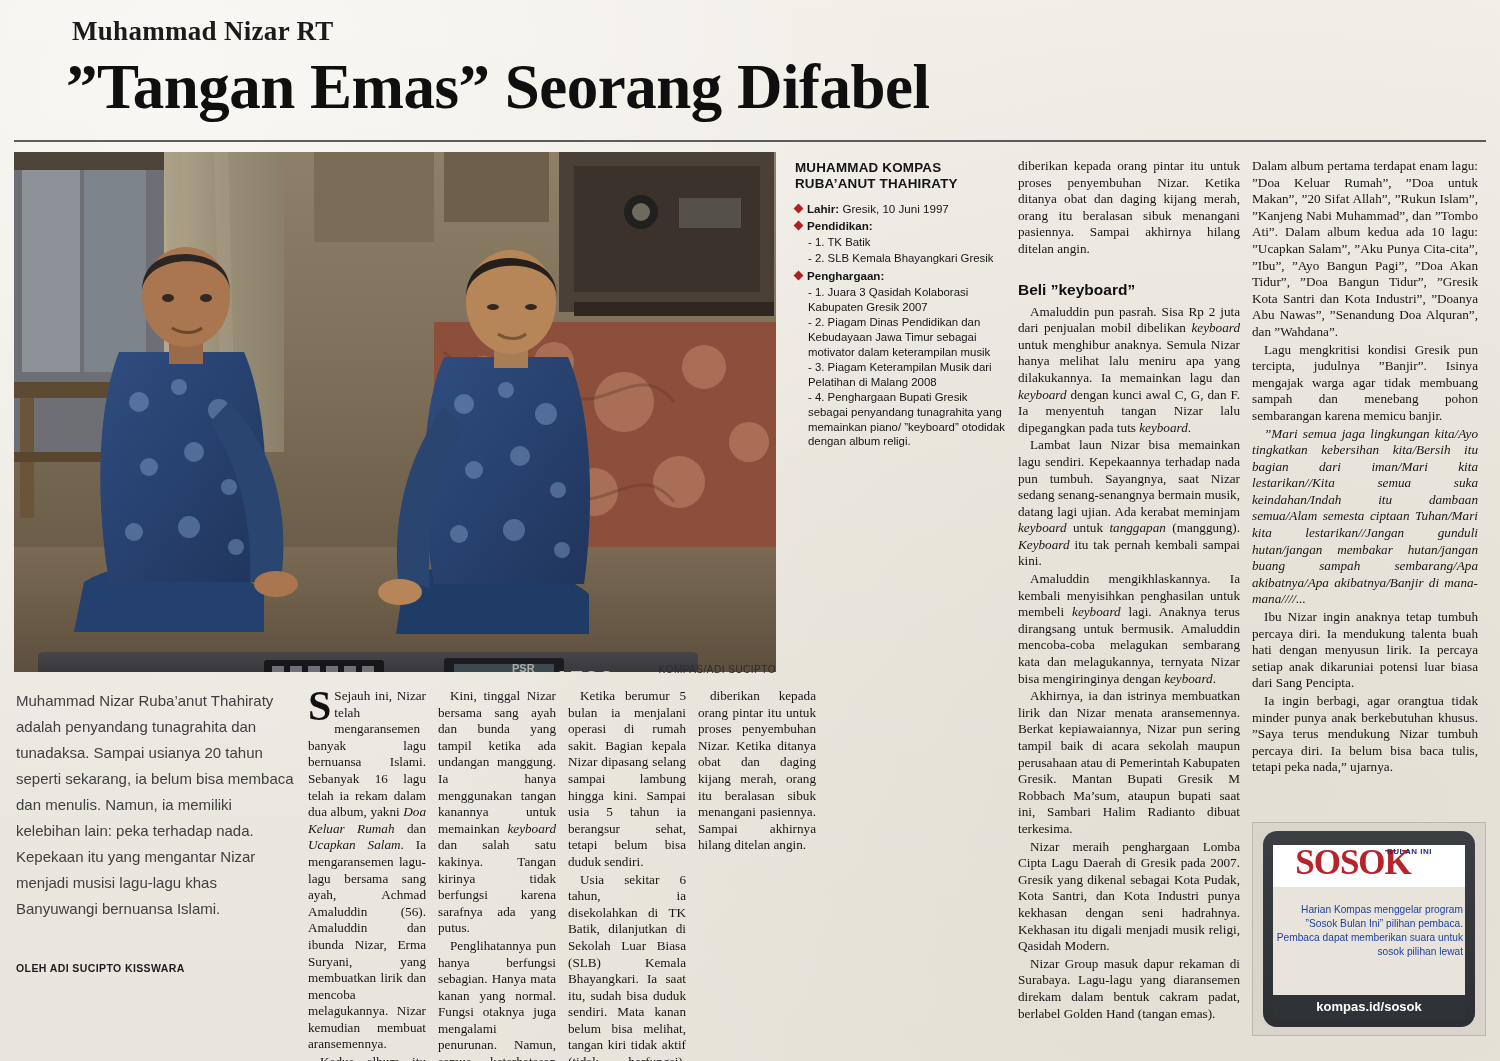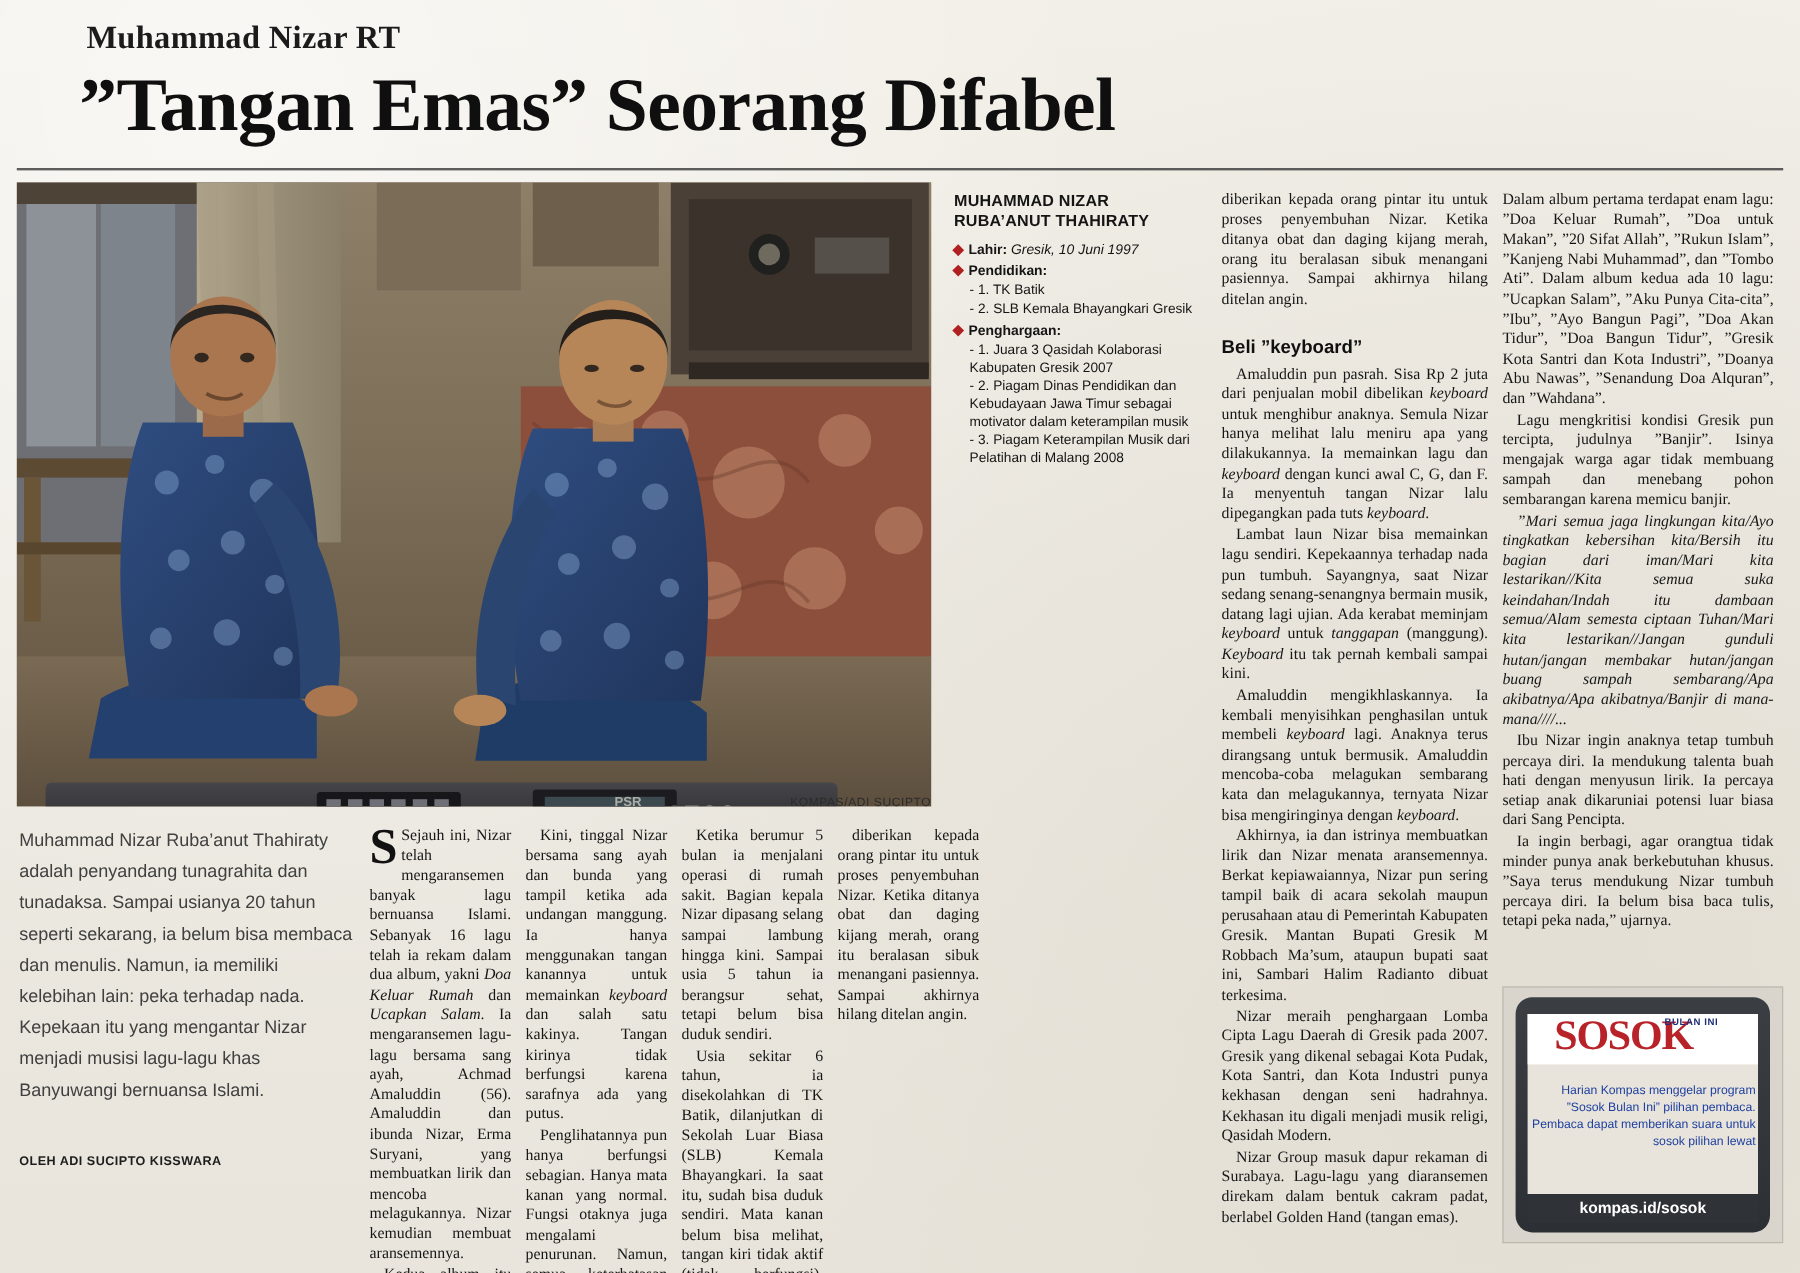--- a/index.html
+++ b/index.html
@@ -173,21 +173,21 @@
   }
   .diamond {
     width: 7px;
     height: 7px;
     background: #b02020;
     transform: rotate(45deg);
     margin: 4px 5px 0 0;
     flex: none;
   }
   .profile .lbl { font-weight: bold; font-size: 11.6px; line-height: 15px; }
-  .profile .val { font-weight: normal; font-style: italic; }
+  .profile .val { font-weight: normal; }
   .profile ol, .profile ul {
     margin: 0 0 3px 13px;
     padding: 0;
     list-style: none;
     font-size: 11.4px;
     line-height: 14.6px;
   }
   .profile li { margin-bottom: 1px; }
 
   
@@ -470,21 +470,21 @@
       <text x="498" y="520" font-family="Liberation Sans, sans-serif" font-size="11" font-weight="bold" fill="#c9c5bd" opacity="0.8">PSR</text>
     </svg>
   </div>
   <div class="photo-credit">KOMPAS/ADI SUCIPTO</div>
 
   <div class="caption">Muhammad Nizar Ruba’anut Thahiraty adalah penyandang tunagrahita dan tunadaksa. Sampai usianya 20 tahun seperti sekarang, ia belum bisa membaca dan menulis. Namun, ia memiliki kelebihan lain: peka terhadap nada. Kepekaan itu yang mengantar Nizar menjadi musisi lagu-lagu khas Banyuwangi bernuansa Islami.</div>
   <div class="byline">OLEH ADI SUCIPTO KISSWARA</div>
 
   <div class="profile">
     <div class="pname">
-      <span>MUHAMMAD NIZAR</span><br>
+      <span>MUHAMMAD KOMPAS</span><br>
       <span>RUBA’ANUT THAHIRATY</span>
     </div>
 
     <div class="row">
       <span class="diamond"></span>
       <span class="lbl">Lahir:<span class="val"> Gresik, 10 Juni 1997</span></span>
     </div>
 
     <div class="row">
       <span class="diamond"></span>
@@ -496,20 +496,21 @@
     </ul>
 
     <div class="row">
       <span class="diamond"></span>
       <span class="lbl">Penghargaan:</span>
     </div>
     <ul>
       <li>- 1. Juara 3 Qasidah Kolaborasi Kabupaten Gresik 2007</li>
       <li>- 2. Piagam Dinas Pendidikan dan Kebudayaan Jawa Timur sebagai motivator dalam keterampilan musik</li>
       <li>- 3. Piagam Keterampilan Musik dari Pelatihan di Malang 2008</li>
+      <li>- 4. Penghargaan Bupati Gresik sebagai penyandang tunagrahita yang memainkan piano/ ”keyboard” otodidak dengan album religi.</li>
     </ul>
   </div>
 
   <div class="col" id="col1">
     <p class="noindent"><span class="dropcap">S</span><span>Sejauh ini, Nizar telah mengaransemen banyak lagu bernuansa Islami. Sebanyak 16 lagu telah ia rekam dalam dua album, yakni <i>Doa Keluar Rumah</i> dan <i>Ucapkan Salam</i>. Ia mengaransemen lagu-lagu bersama sang ayah, Achmad Amaluddin (56). Amaluddin dan ibunda Nizar, Erma Suryani, yang membuatkan lirik dan mencoba melagukannya. Nizar kemudian membuat aransemennya.</span></p>
     <p><span>Kedua album itu dibuat Nizar bersama grup musik Islaminya, Nizar Group. Bersama grupnya, Nizar tampil di sejumlah acara, termasuk acara yang digelar Pemerintah Kabupaten Gresik. Namun, kelompok musik itu sementara vakum karena dua vokalisnya meninggal dalam sebuah kecelakaan, dan hingga kini belum ada penggantinya.</span></p>
   </div>
 
   <div class="col" id="col2">
     <p><span>Kini, tinggal Nizar bersama sang ayah dan bunda yang tampil ketika ada undangan manggung. Ia hanya menggunakan tangan kanannya untuk memainkan <i>keyboard</i> dan salah satu kakinya. Tangan kirinya tidak berfungsi karena sarafnya ada yang putus.</span></p>

